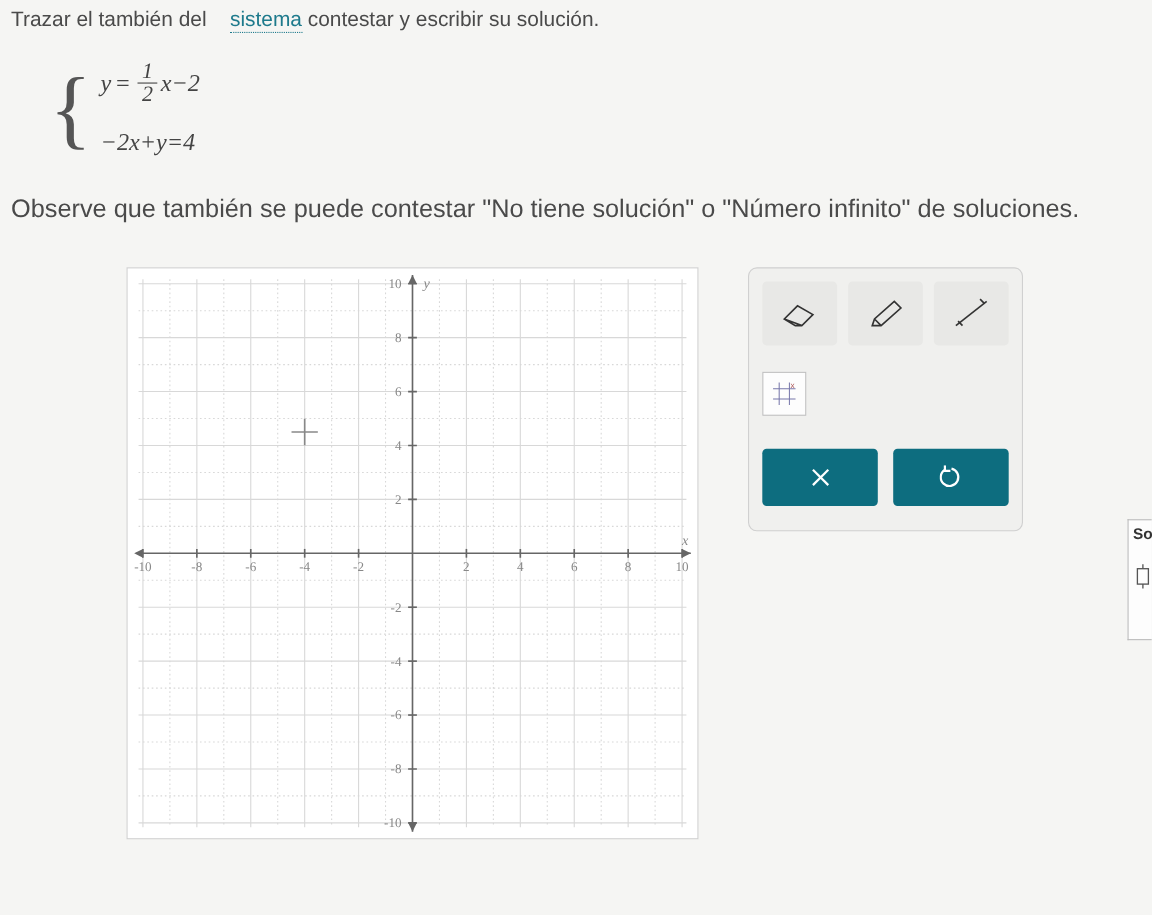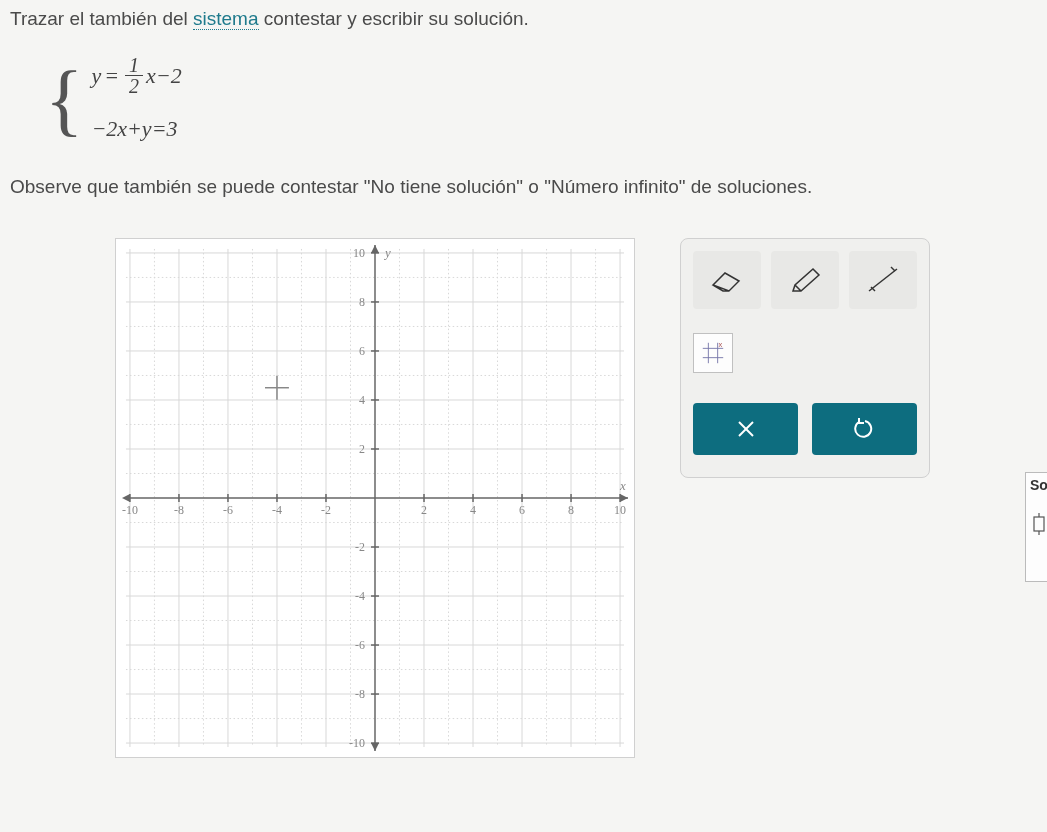--- a/index.html
+++ b/index.html
@@ -8,36 +8,36 @@
     padding: 8px 0 0 10px;
     font-family: Verdana, Arial, sans-serif;
     font-size: 18px;
     color: #333;
     background: #f5f5f3;
     width: 1047px;
     height: 832px;
     overflow: hidden;
   }
   .problem-text { font-size: 19px; color: #4a4a4a; }
-  .link-word { color: #1e7a8c; border-bottom: 1px dotted #1e7a8c; cursor: pointer; }
+  .link-word { color: #1e7a8c; border-bottom: 1px dotted #1e7a8c; cursor: pointer; margin-left: 16px; }
   .system-block { margin: 25px 0 25px 35px; display: flex; align-items: center; }
   .brace {
     font-size: 80px;
     line-height: 80px;
     font-family: 'Times New Roman', serif;
     color: #555;
     margin-right: 8px;
     font-weight: 100;
   }
   .eqs { display: flex; flex-direction: column; gap: 20px; }
   .eq { font-family: 'Times New Roman', serif; font-style: italic; font-size: 22px; color: #444; display:flex; align-items:center;}
   .frac { display: inline-flex; flex-direction: column; align-items: center; font-size: 20px; line-height: 1; margin: 0 3px; vertical-align: middle;}
   .frac > span:first-child { border-bottom: 1px solid #444; padding: 0 4px; }
   .frac > span:last-child { padding: 0 4px; }
-  .note-text { font-size: 19px; color: #4a4a4a; margin-top: 34px; margin-bottom: 40px;}
+  .note-text { font-size: 23px; color: #4a4a4a; margin-top: 34px; margin-bottom: 40px;}
   .workspace { display:flex; align-items:flex-start; }
   .graph-wrap {
     width: 520px;
     height: 520px;
     background: #fff;
     border: 1px solid #d0d0d0;
     margin-left: 105px;
     position: relative;
   }
   .toolbox {
@@ -121,21 +121,21 @@
       <span>y</span>
       <span style="margin:0 3px;">=</span>
       <span class="frac">
         <span>1</span>
         <span>2</span>
       </span>
       <span>x</span>
       <span>−2</span>
     </div>
     <div class="eq">
-      <span>−2x+y=3</span>
+      <span>−2x+y=4</span>
     </div>
   </div>
 </div>
 
 <div class="note-text">Observe que también se puede contestar "No tiene solución" o "Número infinito" de soluciones.</div>
 
 <div class="workspace">
 
   <div class="graph-wrap">
     <svg viewBox="0 0 520 520">

